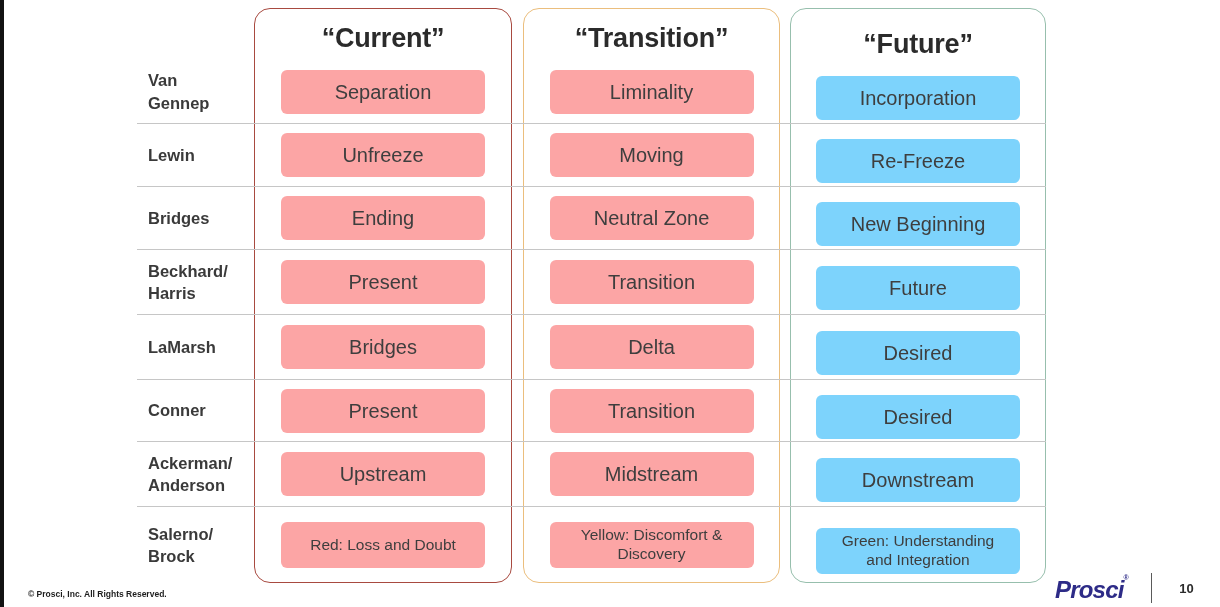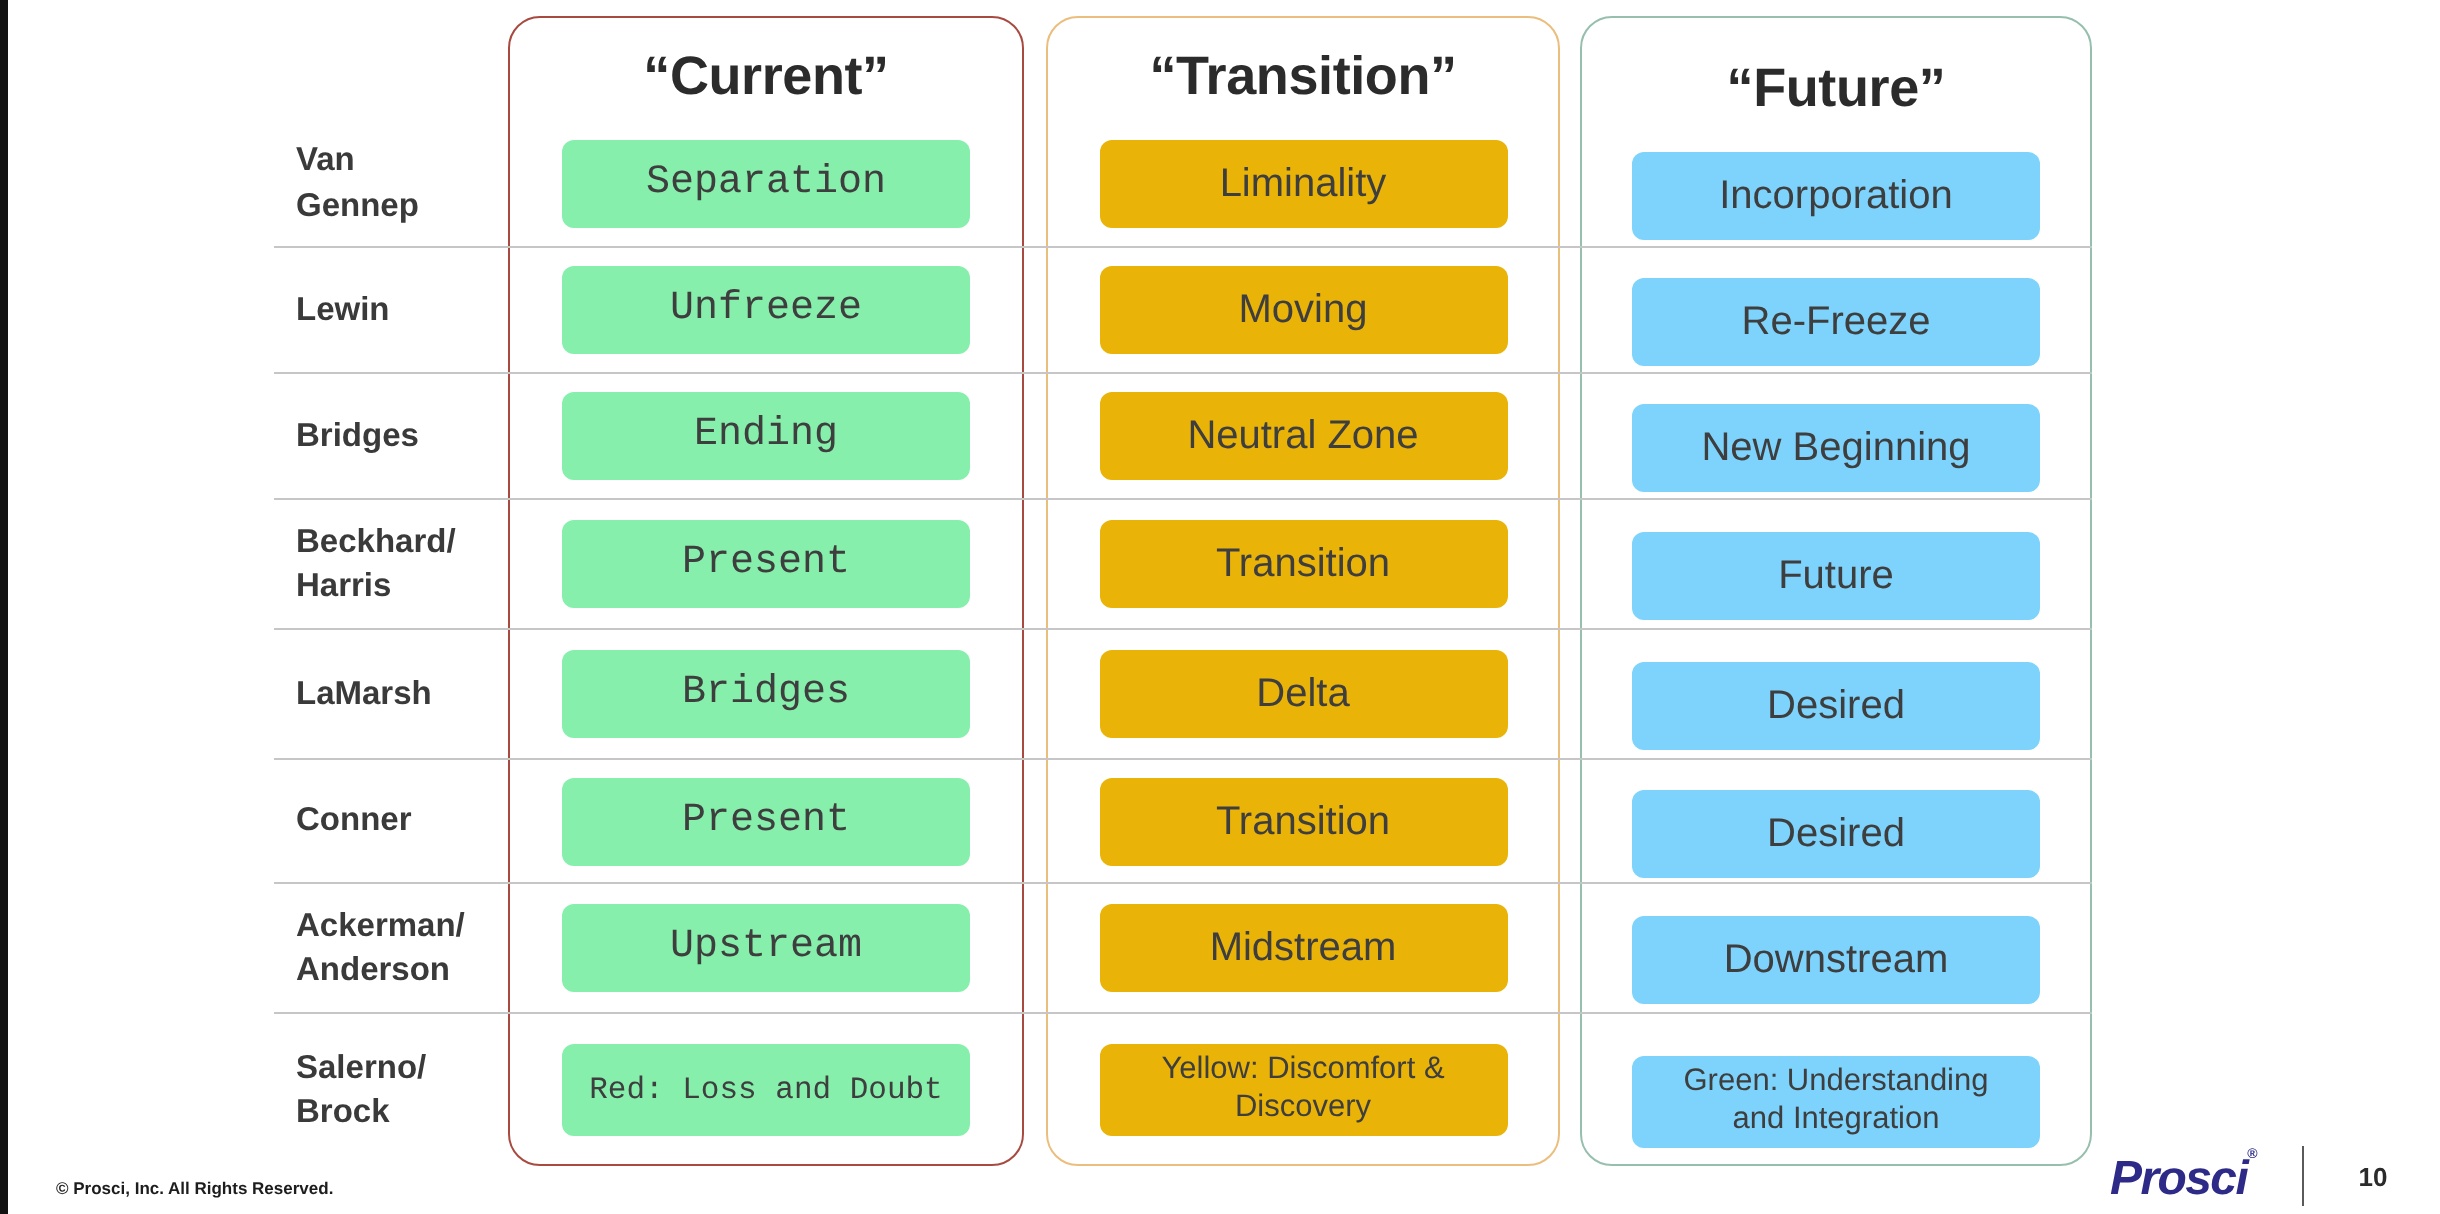--- a/index.html
+++ b/index.html
@@ -52,22 +52,22 @@
     line-height:1.35;white-space:pre-line;
   }
   .cellwrap{display:flex;align-items:center;justify-content:center;}
   .pill{
     width:204px;min-height:44px;box-sizing:border-box;
     display:flex;align-items:center;justify-content:center;
     border-radius:6px;text-align:center;
     font-size:20px;color:#3e3e3e;line-height:1.2;
     padding:3px 6px;white-space:pre-line;
   }
-  .p-cur{background:#86efac;font-family:Liberation Mono, monospace;}
-  .p-tra{background:#eab308;}
+  .p-cur{background:#fca5a5;}
+  .p-tra{background:#fca5a5;}
   .p-fut{background:#7dd3fc;}
   .r7 .pill{font-size:15.5px;min-height:46px;}
   
   .copyright{
     position:absolute;left:28px;top:589px;
     font-size:8.5px;color:#1d1d1d;font-weight:600;
   }
   .footer-right{
     position:absolute;left:1055px;top:572px;height:32px;
     display:flex;align-items:center;

